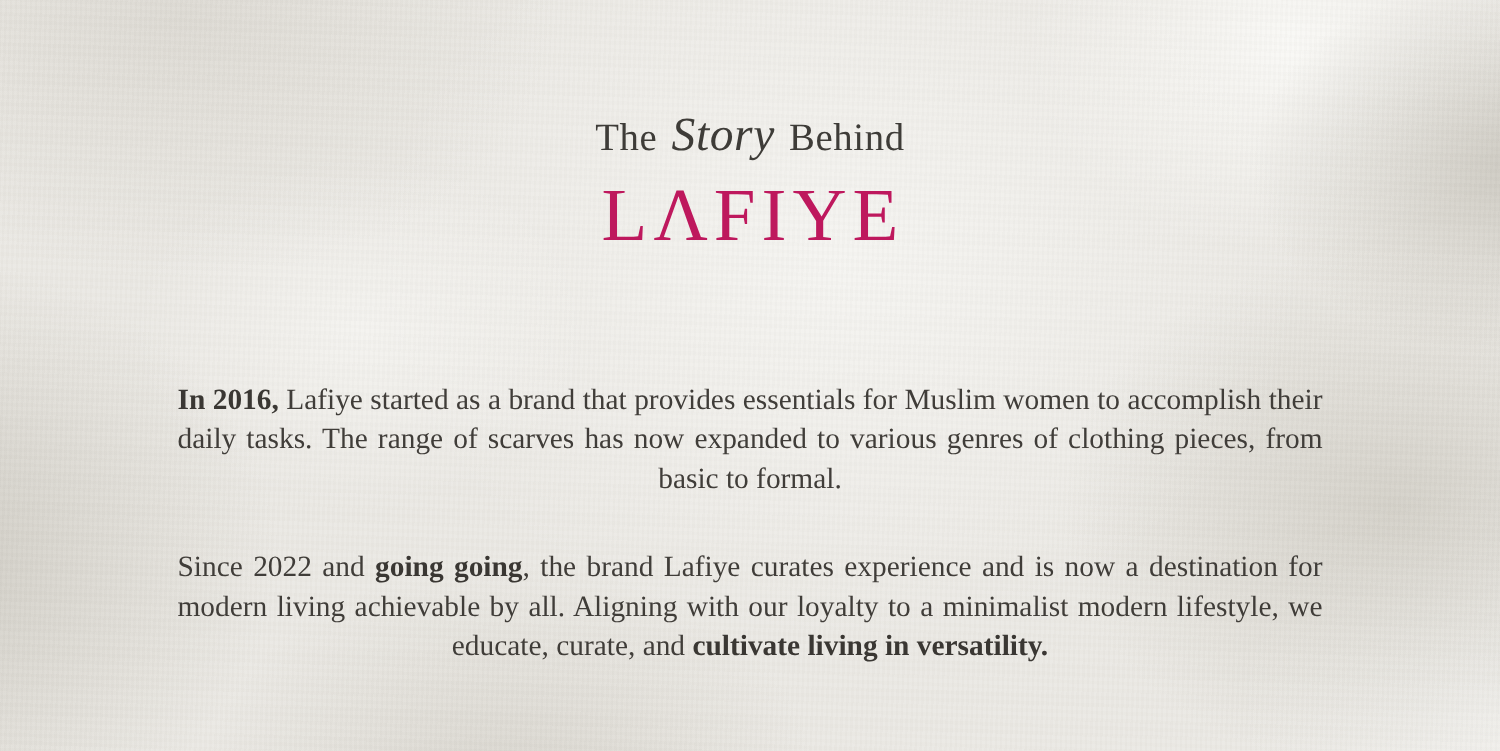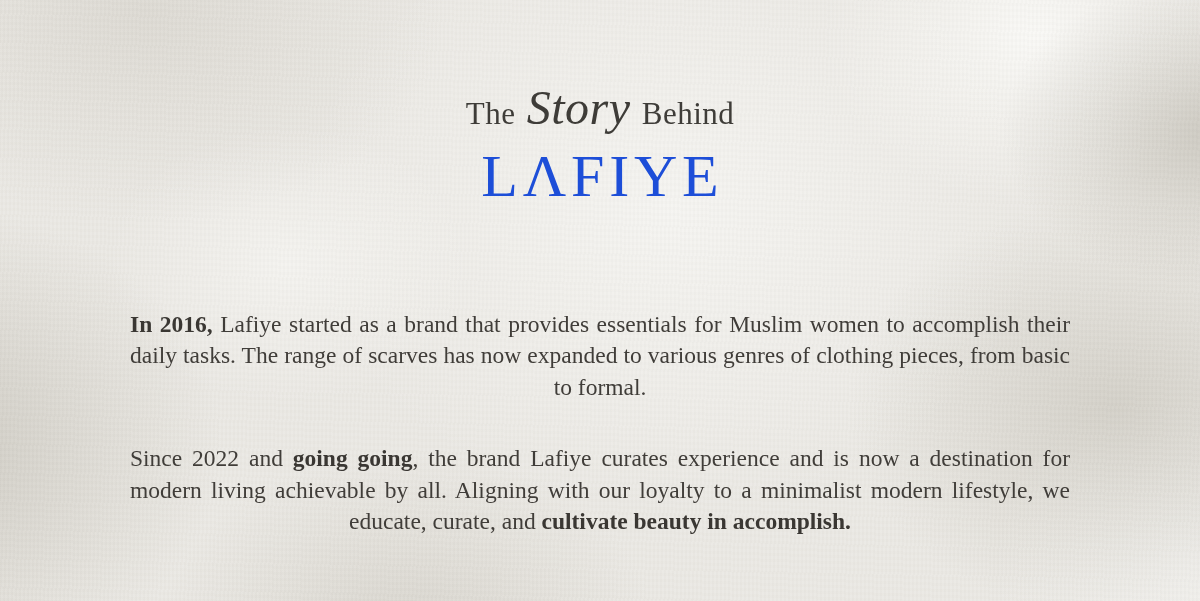--- a/index.html
+++ b/index.html
@@ -50,40 +50,40 @@
     text-align: center;
     font-size: 31px;
     line-height: 44px;
     font-weight: 400;
     color: #3e3c38;
     letter-spacing: 0.5px;
   }
   .pre-title .script {
     font-style: italic;
     font-weight: 400;
-    font-size: 48px;
+    font-size: 38px;
     letter-spacing: 0.5px;
     margin: 0 3px;
   }
   .brand {
     margin: 8px 0 0 0;
     text-align: center;
     font-size: 60px;
     line-height: 64px;
     font-weight: 400;
-    color: #1d4ed8;
+    color: #be185d;
     letter-spacing: 0.08em;
     text-indent: 0.08em; 
   }
   .story {
     width: 940px;
     margin: 0 auto;
   }
   .story-paragraph {
-    margin: 0;
+    margin: 12px;
     font-size: 23.5px;
     line-height: 31.4px;
     color: #403d39;
     text-align: justify;
     text-align-last: center;
     -moz-text-align-last: center;
   }
   .story-paragraph.first {
     margin-top: 101px;
   }
@@ -109,17 +109,17 @@
         <span>The</span>
         <em class="script">Story</em>
         <span>Behind</span>
       </h2>
       <h1 class="brand">LΛFIYE</h1>
     </header>
 
     <main class="story">
       <p class="story-paragraph first"><strong>In 2016,</strong><span> Lafiye started as a brand that provides essentials for Muslim women to accomplish their daily tasks. The range of scarves has now expanded to various genres of clothing pieces, from basic to formal.</span></p>
 
-      <p class="story-paragraph second"><span>Since 2022 and </span><strong>going going</strong><span>, the brand Lafiye curates experience and is now a destination for modern living achievable by all. Aligning with our loyalty to a minimalist modern lifestyle, we educate, curate, and </span><strong>cultivate beauty in accomplish.</strong></p>
+      <p class="story-paragraph second"><span>Since 2022 and </span><strong>going going</strong><span>, the brand Lafiye curates experience and is now a destination for modern living achievable by all. Aligning with our loyalty to a minimalist modern lifestyle, we educate, curate, and </span><strong>cultivate living in versatility.</strong></p>
     </main>
 
   </div>
 </div>
 
 </body></html>

